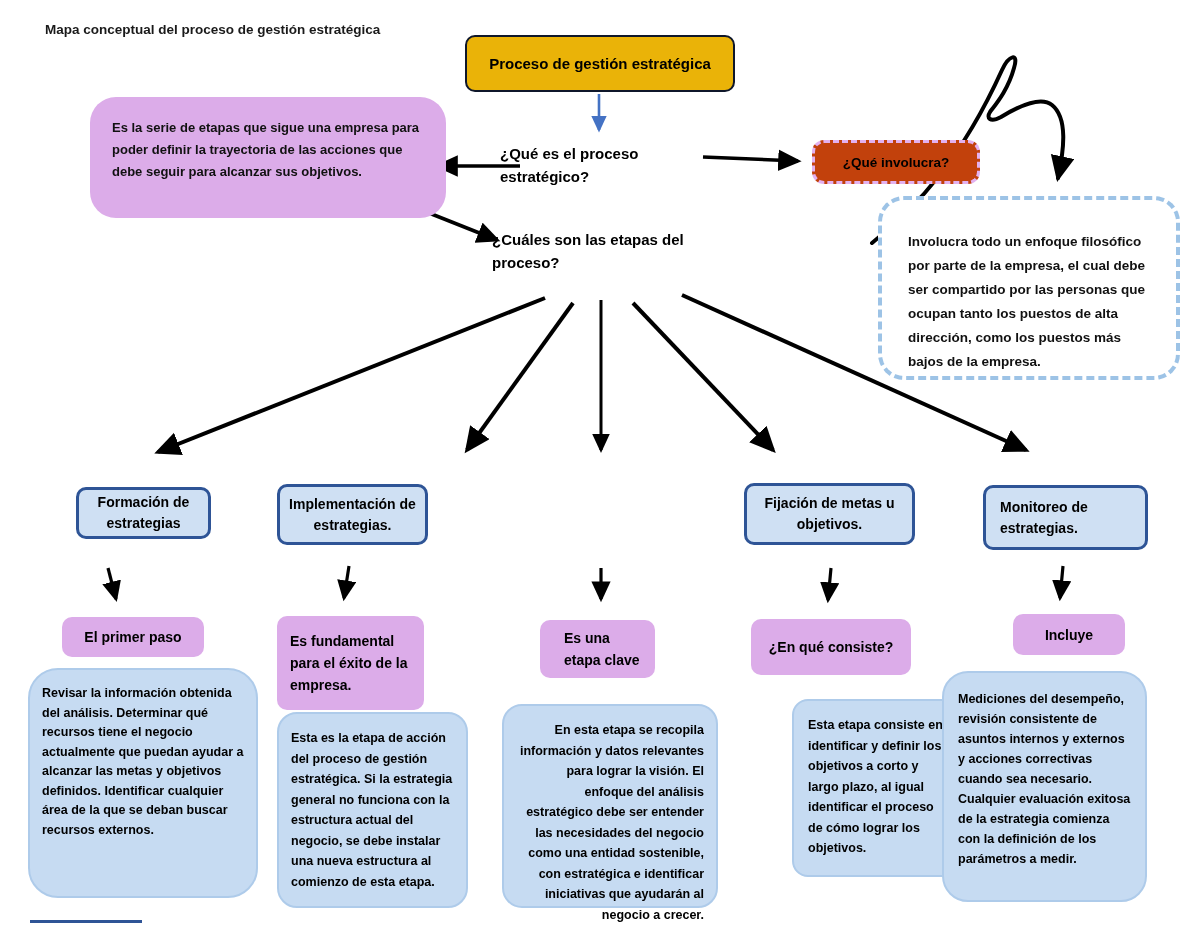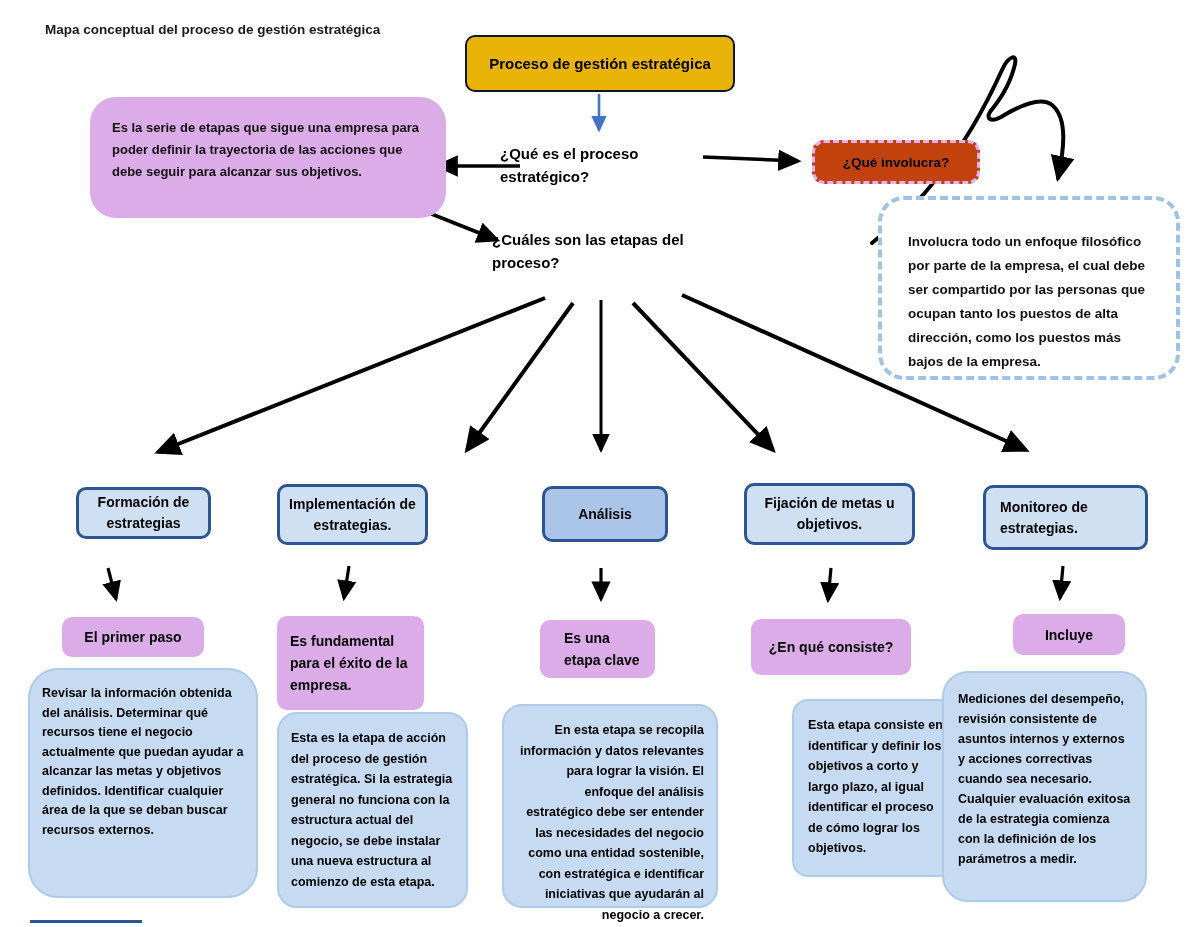--- a/index.html
+++ b/index.html
@@ -100,21 +100,20 @@
   <div class="def-box">Es la serie de etapas que sigue una empresa para poder definir la trayectoria de las acciones que debe seguir para alcanzar sus objetivos.</div>
 
   <div class="q q-whatis">¿Qué es el proceso estratégico?</div>
   <div class="q q-stages">¿Cuáles son las etapas del proceso?</div>
 
   <div class="involves-box">¿Qué involucra?</div>
   <div class="involves-detail">Involucra todo un enfoque filosófico por parte de la empresa, el cual debe ser compartido por las personas que ocupan tanto los puestos de alta dirección, como los puestos más bajos de la empresa.</div>
 
   <div class="stage stage-1">Formación de estrategias</div>
   <div class="stage stage-2">Implementación de estrategias.</div>
-  <div class="stage stage-3">Análisis</div>
   <div class="stage stage-4">Fijación de metas u objetivos.</div>
   <div class="stage stage-5">Monitoreo de estrategias.</div>
 
   <div class="plabel plabel-1">El primer paso</div>
   <div class="plabel plabel-2">Es fundamental para el éxito de la empresa.</div>
   <div class="plabel plabel-3">Es una etapa clave</div>
   <div class="plabel plabel-4">¿En qué consiste?</div>
   <div class="plabel plabel-5">Incluye</div>
 
   <div class="desc desc-1">Revisar la información obtenida del análisis. Determinar qué recursos tiene el negocio actualmente que puedan ayudar a alcanzar las metas y objetivos definidos. Identificar cualquier área de la que se deban buscar recursos externos.</div>

